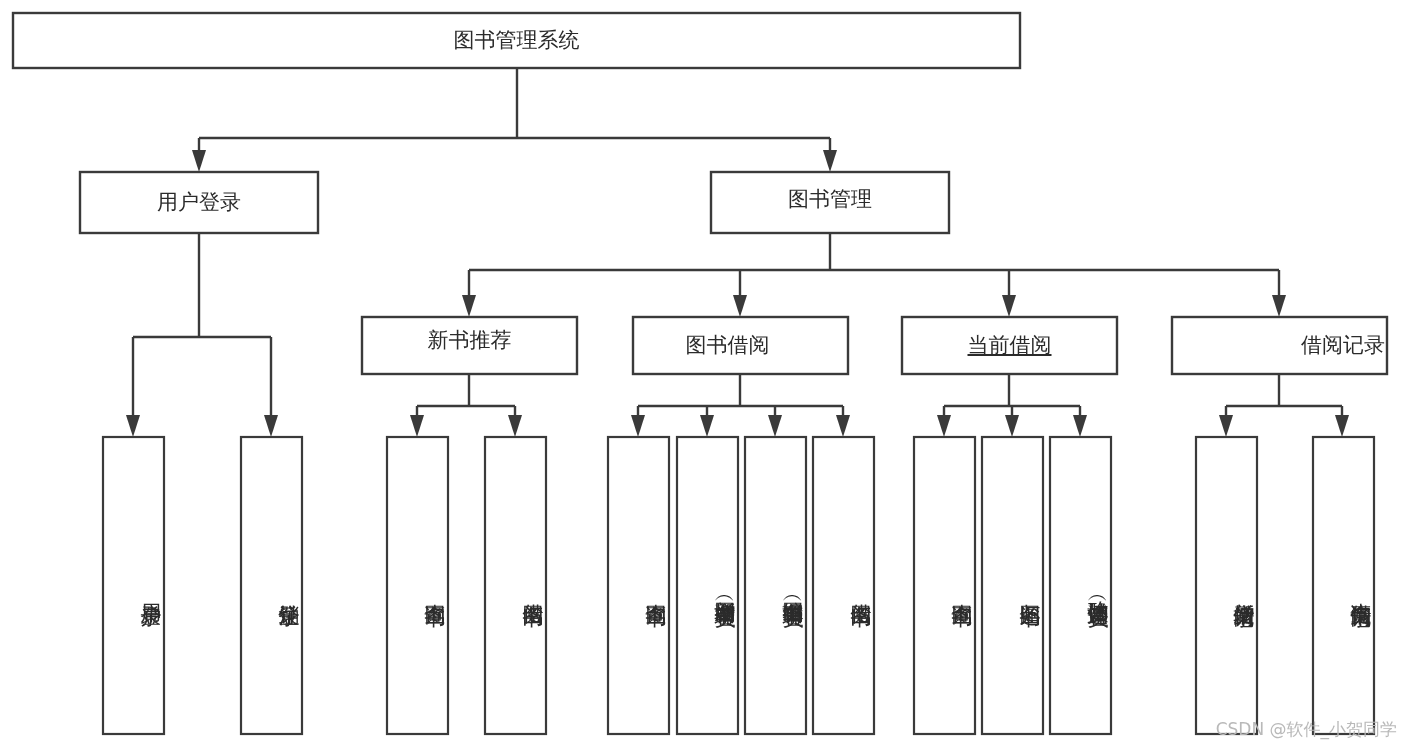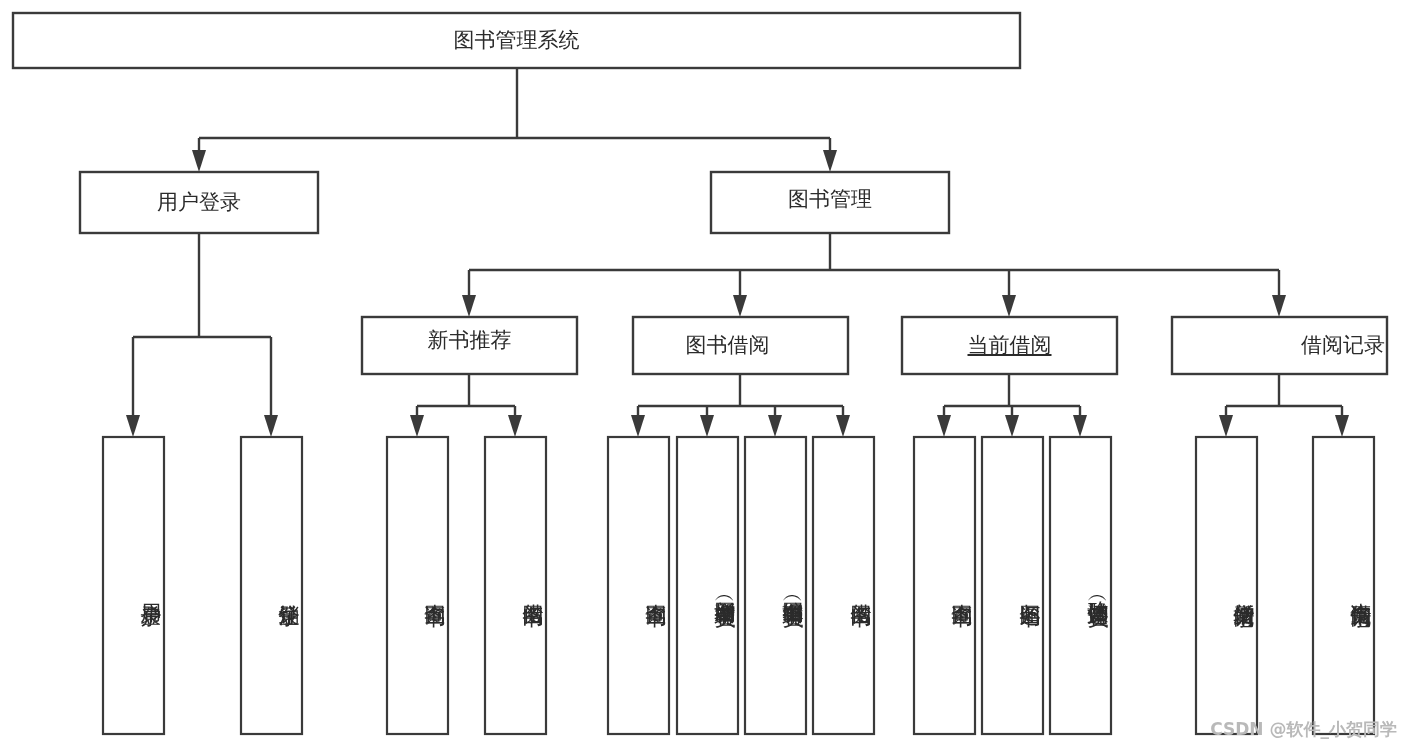--- a/index.html
+++ b/index.html
@@ -70,21 +70,20 @@
     align-items: flex-start;
   }
   .watermark {
     position: absolute;
     right: 8px;
     bottom: 6px;
     font-size: 17px;
     color: #b9b9b9;
     white-space: nowrap;
     pointer-events: none;
-    font-weight: bold;
   }
 </style>
 </head>
 <body>
 
 <div id="diagram-root">
 
   <svg id="tree-svg" viewBox="0 0 1405 747" xmlns="http://www.w3.org/2000/svg">
     <g id="connectors-layer">
         <line x1="517" y1="68" x2="517" y2="138" class="conn"></line>

